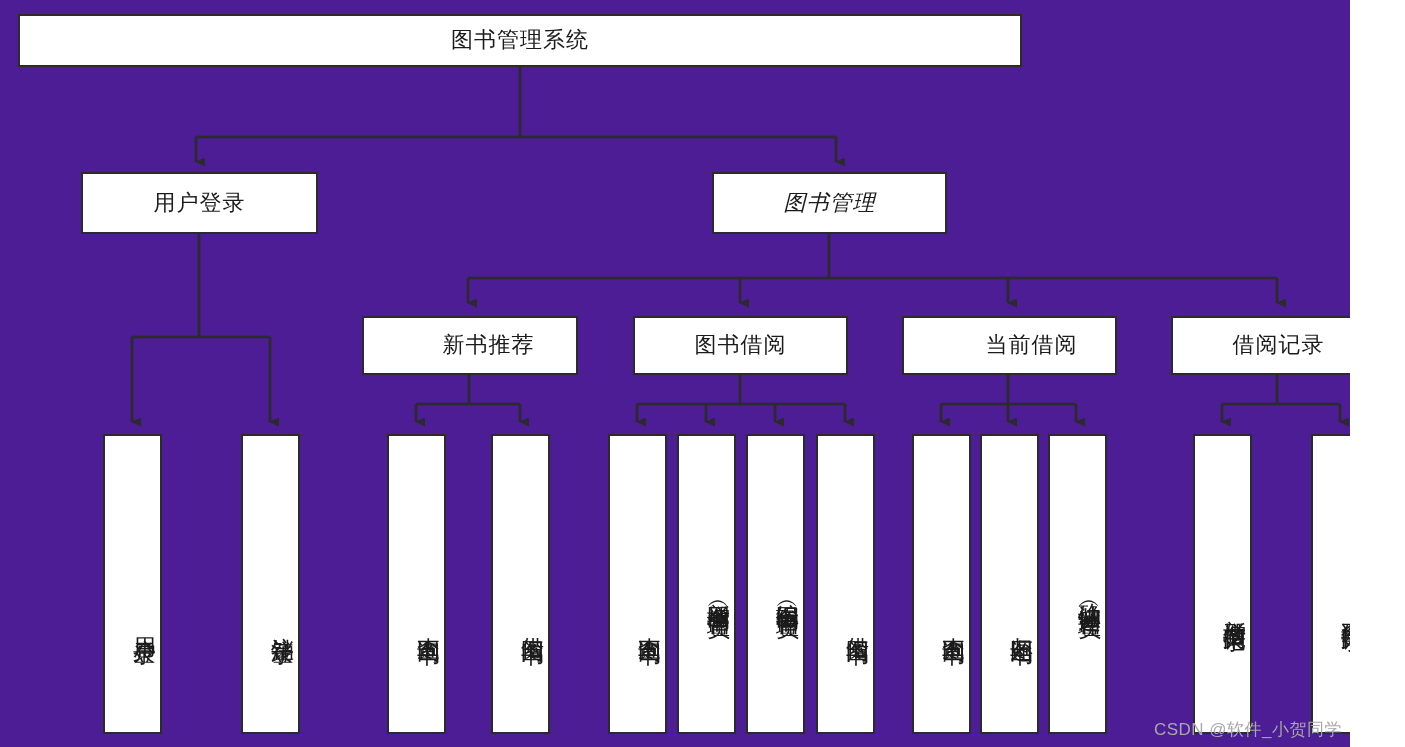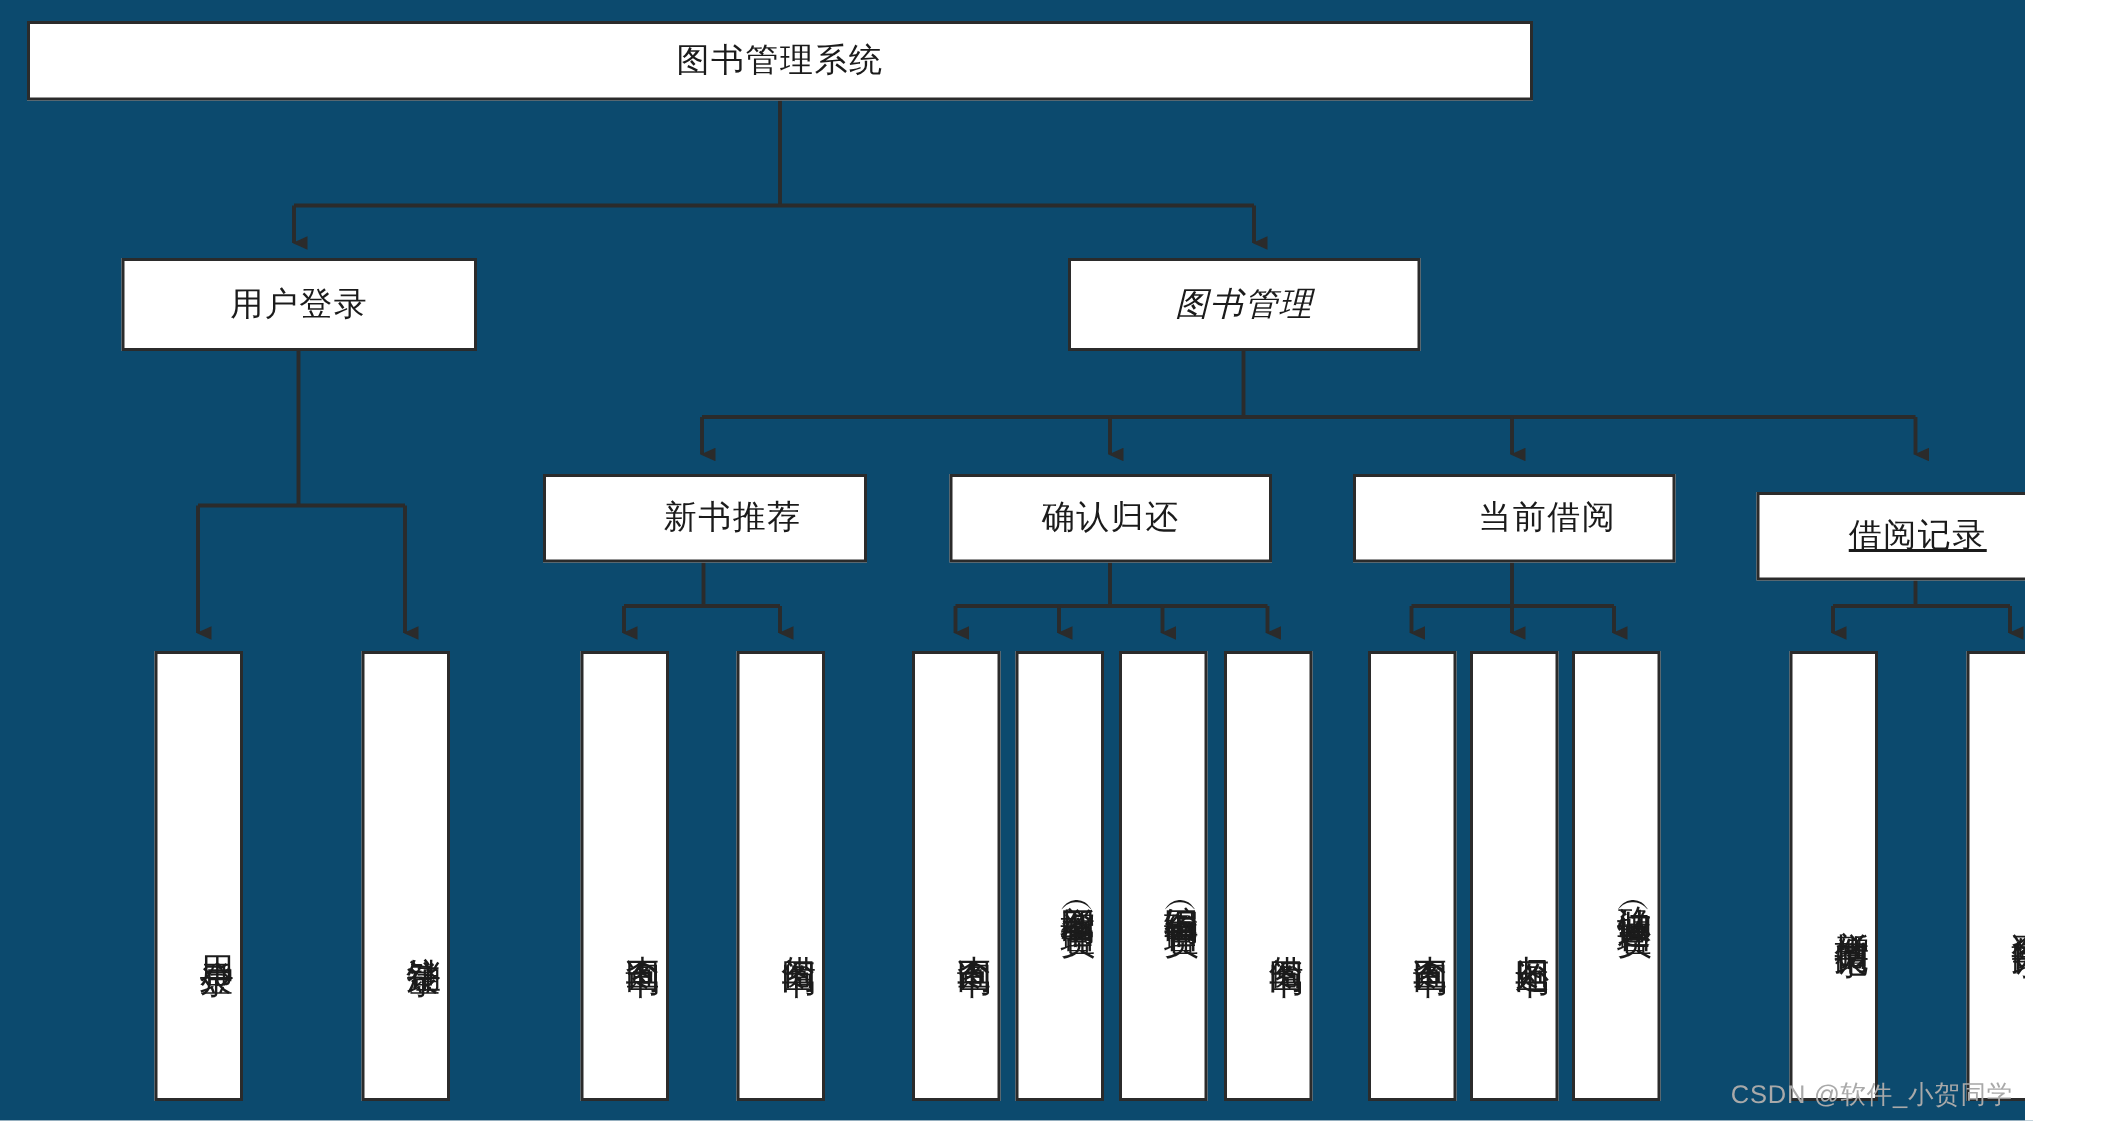--- a/index.html
+++ b/index.html
@@ -7,21 +7,21 @@
     padding: 0;
     background: #ffffff;
   }
   body {
     font-family: "Liberation Sans", "DejaVu Sans", sans-serif;
   }
   #diagram-root {
     position: relative;
     width: 1350px;
     height: 747px;
-    background: #0c4a6e;
+    background: #4c1d95;
     overflow: hidden;
   }
   #edge-layer {
     position: absolute;
     left: 0;
     top: 0;
     width: 1405px;
     height: 747px;
   }
   .node {
@@ -133,26 +133,26 @@
     <span>用户登录</span>
   </div>
   <div class="node node-h" style="left:712px; top:172px; width:235px; height:62px;font-style:italic;">
     <span>图书管理</span>
   </div>
 
   <div class="node node-h" style="left:362px; top:316px; width:216px; height:59px;padding-left:37px;">
     <span>新书推荐</span>
   </div>
   <div class="node node-h" style="left:633px; top:316px; width:215px; height:59px;">
-    <span>确认归还</span>
+    <span>图书借阅</span>
   </div>
   <div class="node node-h" style="left:902px; top:316px; width:215px; height:59px;padding-left:44px;">
     <span>当前借阅</span>
   </div>
-  <div class="node node-h" style="left:1171px; top:328px; width:215px; height:59px;text-decoration:underline;">
+  <div class="node node-h" style="left:1171px; top:316px; width:215px; height:59px;">
     <span>借阅记录</span>
   </div>
 
   <div class="node node-v pad-small" style="left:103px; top:434px; width:59px; height:300px;">
     <span>用户登录</span>
   </div>
   <div class="node node-v pad-small" style="left:241px; top:434px; width:59px; height:300px;">
     <span>注销登录</span>
   </div>
 

